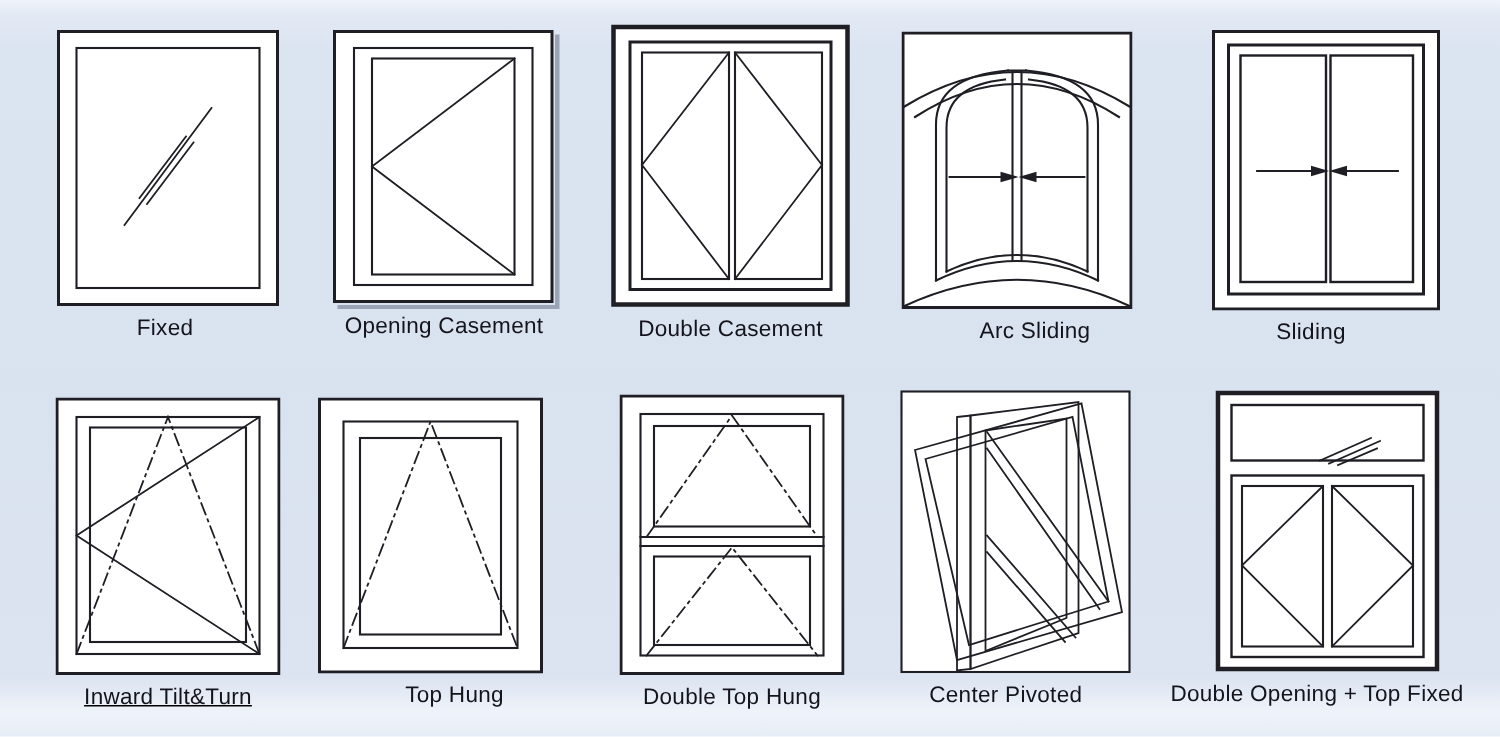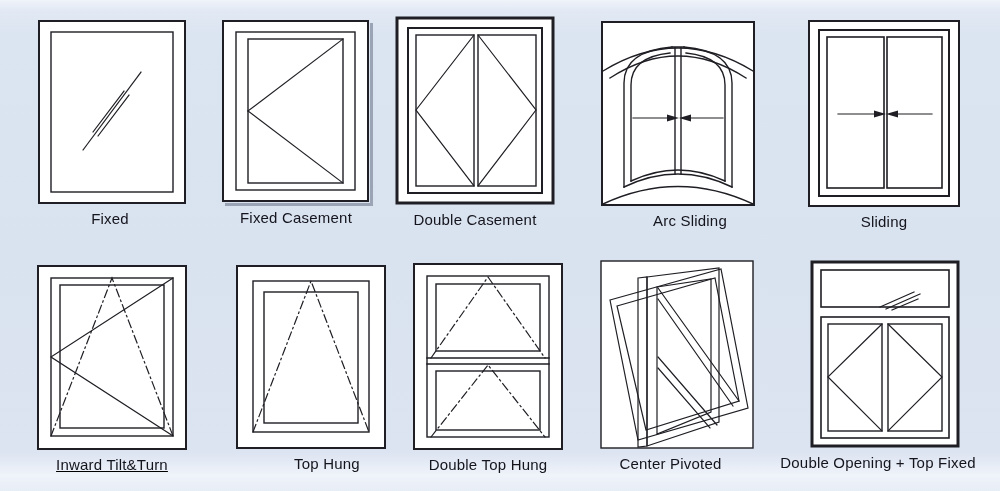--- a/index.html
+++ b/index.html
@@ -44,24 +44,24 @@
   </figure>
 
   <figure style="left:222px;top:20px;width:148px;">
     <svg class="shadowed" width="148" height="183" viewBox="0 0 148 183">
       <rect class="ln s2 panel" x="1" y="1" width="145" height="180"></rect>
       <rect class="ln s14" x="14" y="12" width="119" height="158"></rect>
       <rect class="ln s14" x="26" y="19" width="95" height="144"></rect>
       <path class="ln s1" d="M26,91 L121,19"></path>
       <path class="ln s1" d="M26,91 L121,163"></path>
     </svg>
-    <figcaption>Fixed Casement</figcaption>
+    <figcaption>Opening Casement</figcaption>
   </figure>
 
-  <figure style="left:395px;top:16px;width:160px;">
+  <figure style="left:407px;top:16px;width:160px;">
     <svg width="160" height="189" viewBox="0 0 160 189">
       <rect class="ln s3 panel" x="2" y="2" width="156" height="185"></rect>
       <rect class="ln s2" x="13" y="12" width="134" height="165"></rect>
       <rect class="ln s14" x="21" y="19" width="58" height="151"></rect>
       <rect class="ln s14" x="83" y="19" width="58" height="151"></rect>
       <path class="ln s1" d="M21,94 L79,19 M21,94 L79,170"></path>
       <path class="ln s1" d="M141,94 L83,19 M141,94 L83,170"></path>
     </svg>
     <figcaption>Double Casement</figcaption>
   </figure>
@@ -80,21 +80,21 @@
       <path class="ln s14" d="M23,166 Q77,140 131,166"></path>
       <path class="ln s14" d="M30,160 Q77,138 124,160"></path>
       <path class="ln s1" d="M32,97 L66,97"></path>
       <polygon class="ah" points="66,93.5 78,97 66,100.5"></polygon>
       <path class="ln s1" d="M122,97 L90,97"></path>
       <polygon class="ah" points="90,93.5 78,97 90,100.5"></polygon>
     </svg>
     <figcaption>Arc Sliding</figcaption>
   </figure>
 
-  <figure style="left:808px;top:20px;width:152px;">
+  <figure style="left:808px;top:20px;width:132px;">
     <svg width="152" height="187" viewBox="0 0 152 187">
       <rect class="ln s2 panel" x="1" y="1" width="150" height="185"></rect>
       <rect class="ln s2" x="11" y="10" width="130" height="166"></rect>
       <rect class="ln s16" x="19" y="17" width="57" height="151"></rect>
       <rect class="ln s16" x="79" y="17" width="55" height="151"></rect>
       <path class="ln s1" d="M30,94 L66,94"></path>
       <polygon class="ah" points="66,90.5 78,94 66,97.5"></polygon>
       <path class="ln s1" d="M124,94 L90,94"></path>
       <polygon class="ah" points="90,90.5 78,94 90,97.5"></polygon>
     </svg>
@@ -105,21 +105,21 @@
     <svg width="150" height="185" viewBox="0 0 150 185">
       <rect class="ln s2 panel" x="1" y="1" width="148" height="183"></rect>
       <rect class="ln s14" x="14" y="13" width="122" height="158"></rect>
       <rect class="ln s14" x="23" y="20" width="104" height="143"></rect>
       <path class="ln s1" d="M14,92 L136,13 M14,92 L136,171"></path>
       <path class="ln s1 dd" d="M14,171 L75,13 L136,171"></path>
     </svg>
     <figcaption>Inward Tilt&amp;Turn</figcaption>
   </figure>
 
-  <figure style="left:236px;top:265px;width:182px;">
+  <figure style="left:212px;top:265px;width:182px;">
     <svg width="150" height="184" viewBox="0 0 150 184">
       <rect class="ln s2 panel" x="1" y="1" width="148" height="182"></rect>
       <rect class="ln s14" x="17" y="16" width="116" height="151"></rect>
       <rect class="ln s14" x="28" y="27" width="94" height="131"></rect>
       <path class="ln s1 dd" d="M17,167 L75,16 L133,167"></path>
     </svg>
     <figcaption>Top Hung</figcaption>
   </figure>
 
   <figure style="left:413px;top:263px;width:150px;">

